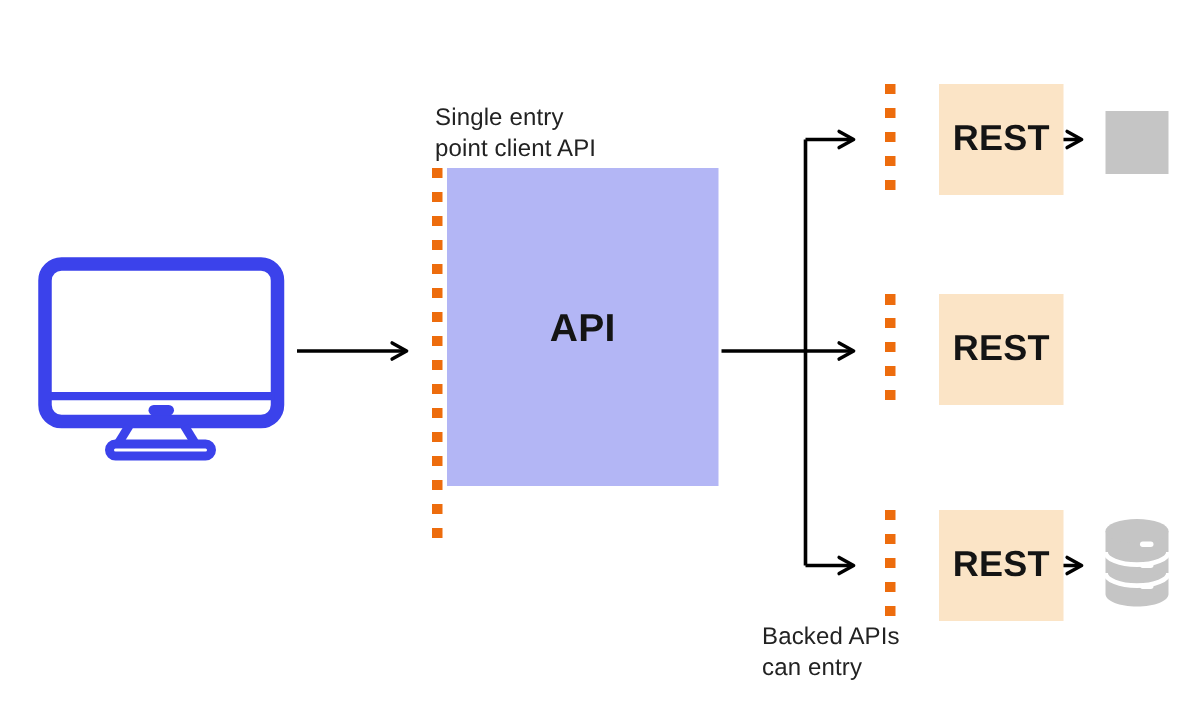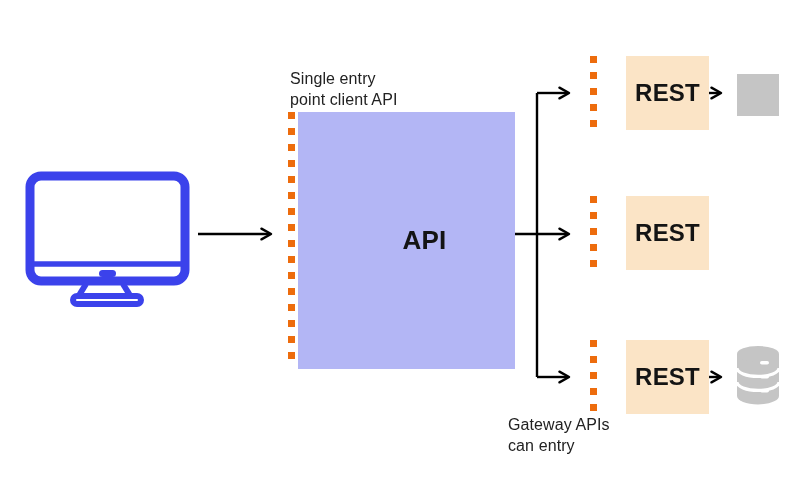--- a/index.html
+++ b/index.html
@@ -35,25 +35,25 @@
   .dash-col{
     position:absolute;width:7px;
     background:repeating-linear-gradient(to bottom,var(--accent-orange) 0 7px,transparent 7px 16px);
   }
   .dash-gw{left:288px;top:112px;height:253px;}
   .dash-r1{left:590px;top:56px;height:74px;}
   .dash-r2{left:590px;top:196px;height:74px;}
   .dash-r3{left:590px;top:340px;height:74px;}
 
   .gateway-box{
-    position:absolute;left:298px;top:112px;width:181px;height:257px;
+    position:absolute;left:298px;top:112px;width:181px;height:212px;
     background:var(--gateway-fill);
     display:flex;flex-direction:column;align-items:center;justify-content:center;
     font-size:26px;font-weight:bold;line-height:33px;color:#141414;
-    text-align:center;letter-spacing:0.2px;padding-left:36px;
+    text-align:center;letter-spacing:0.2px;
   }
   .rest-box{
     position:absolute;left:598px;width:83px;height:74px;
     background:var(--rest-fill);
     display:flex;align-items:center;justify-content:center;
     font-size:24px;font-weight:bold;color:#141414;letter-spacing:0.2px;margin-left:28px;
   }
   .rest-1{top:56px;}
   .rest-2{top:196px;}
   .rest-3{top:340px;}
@@ -138,17 +138,17 @@
       </g>
       <g fill="#ffffff">
         <rect x="26" y="16" width="9" height="3.6" rx="1.8"></rect>
         <rect x="26" y="30" width="9" height="3.6" rx="1.8"></rect>
         <rect x="26" y="44" width="9" height="3.6" rx="1.8"></rect>
       </g>
     </svg>
   </div>
 
   <div class="annotation backend">
-    <div>Gateway APIs</div>
+    <div>Backed APIs</div>
     <div>can entry</div>
   </div>
 
 </div>
 
 </body></html>

